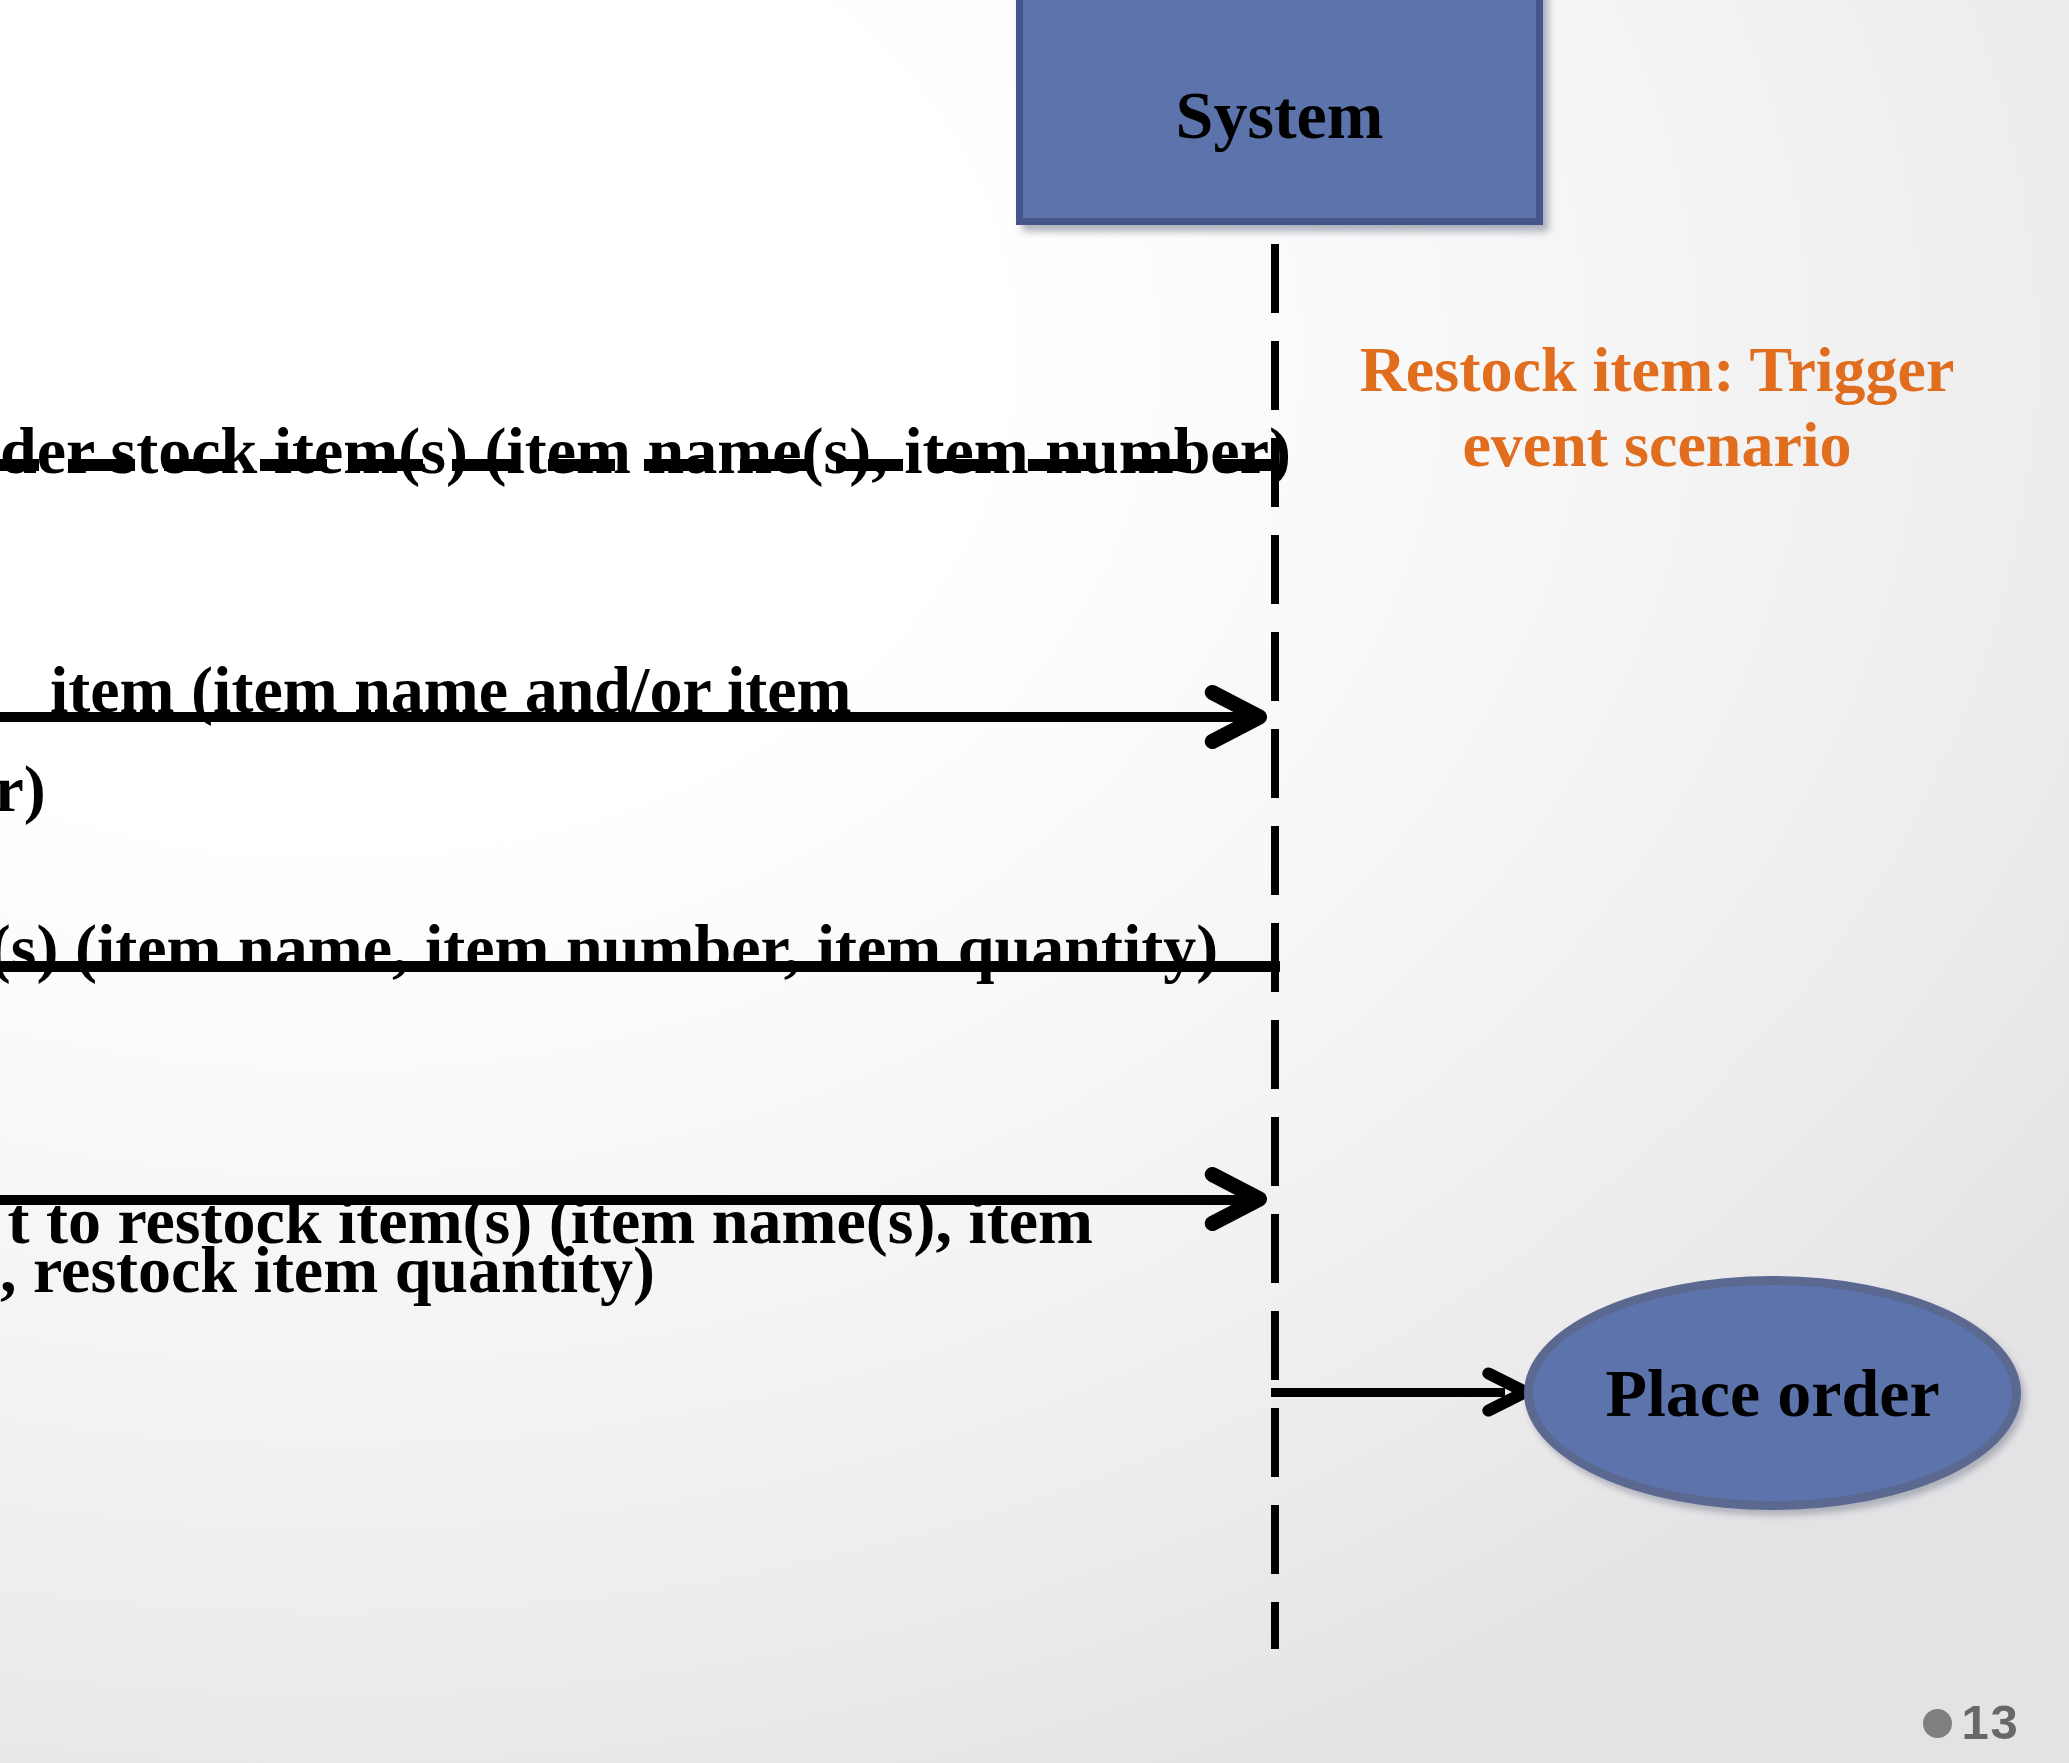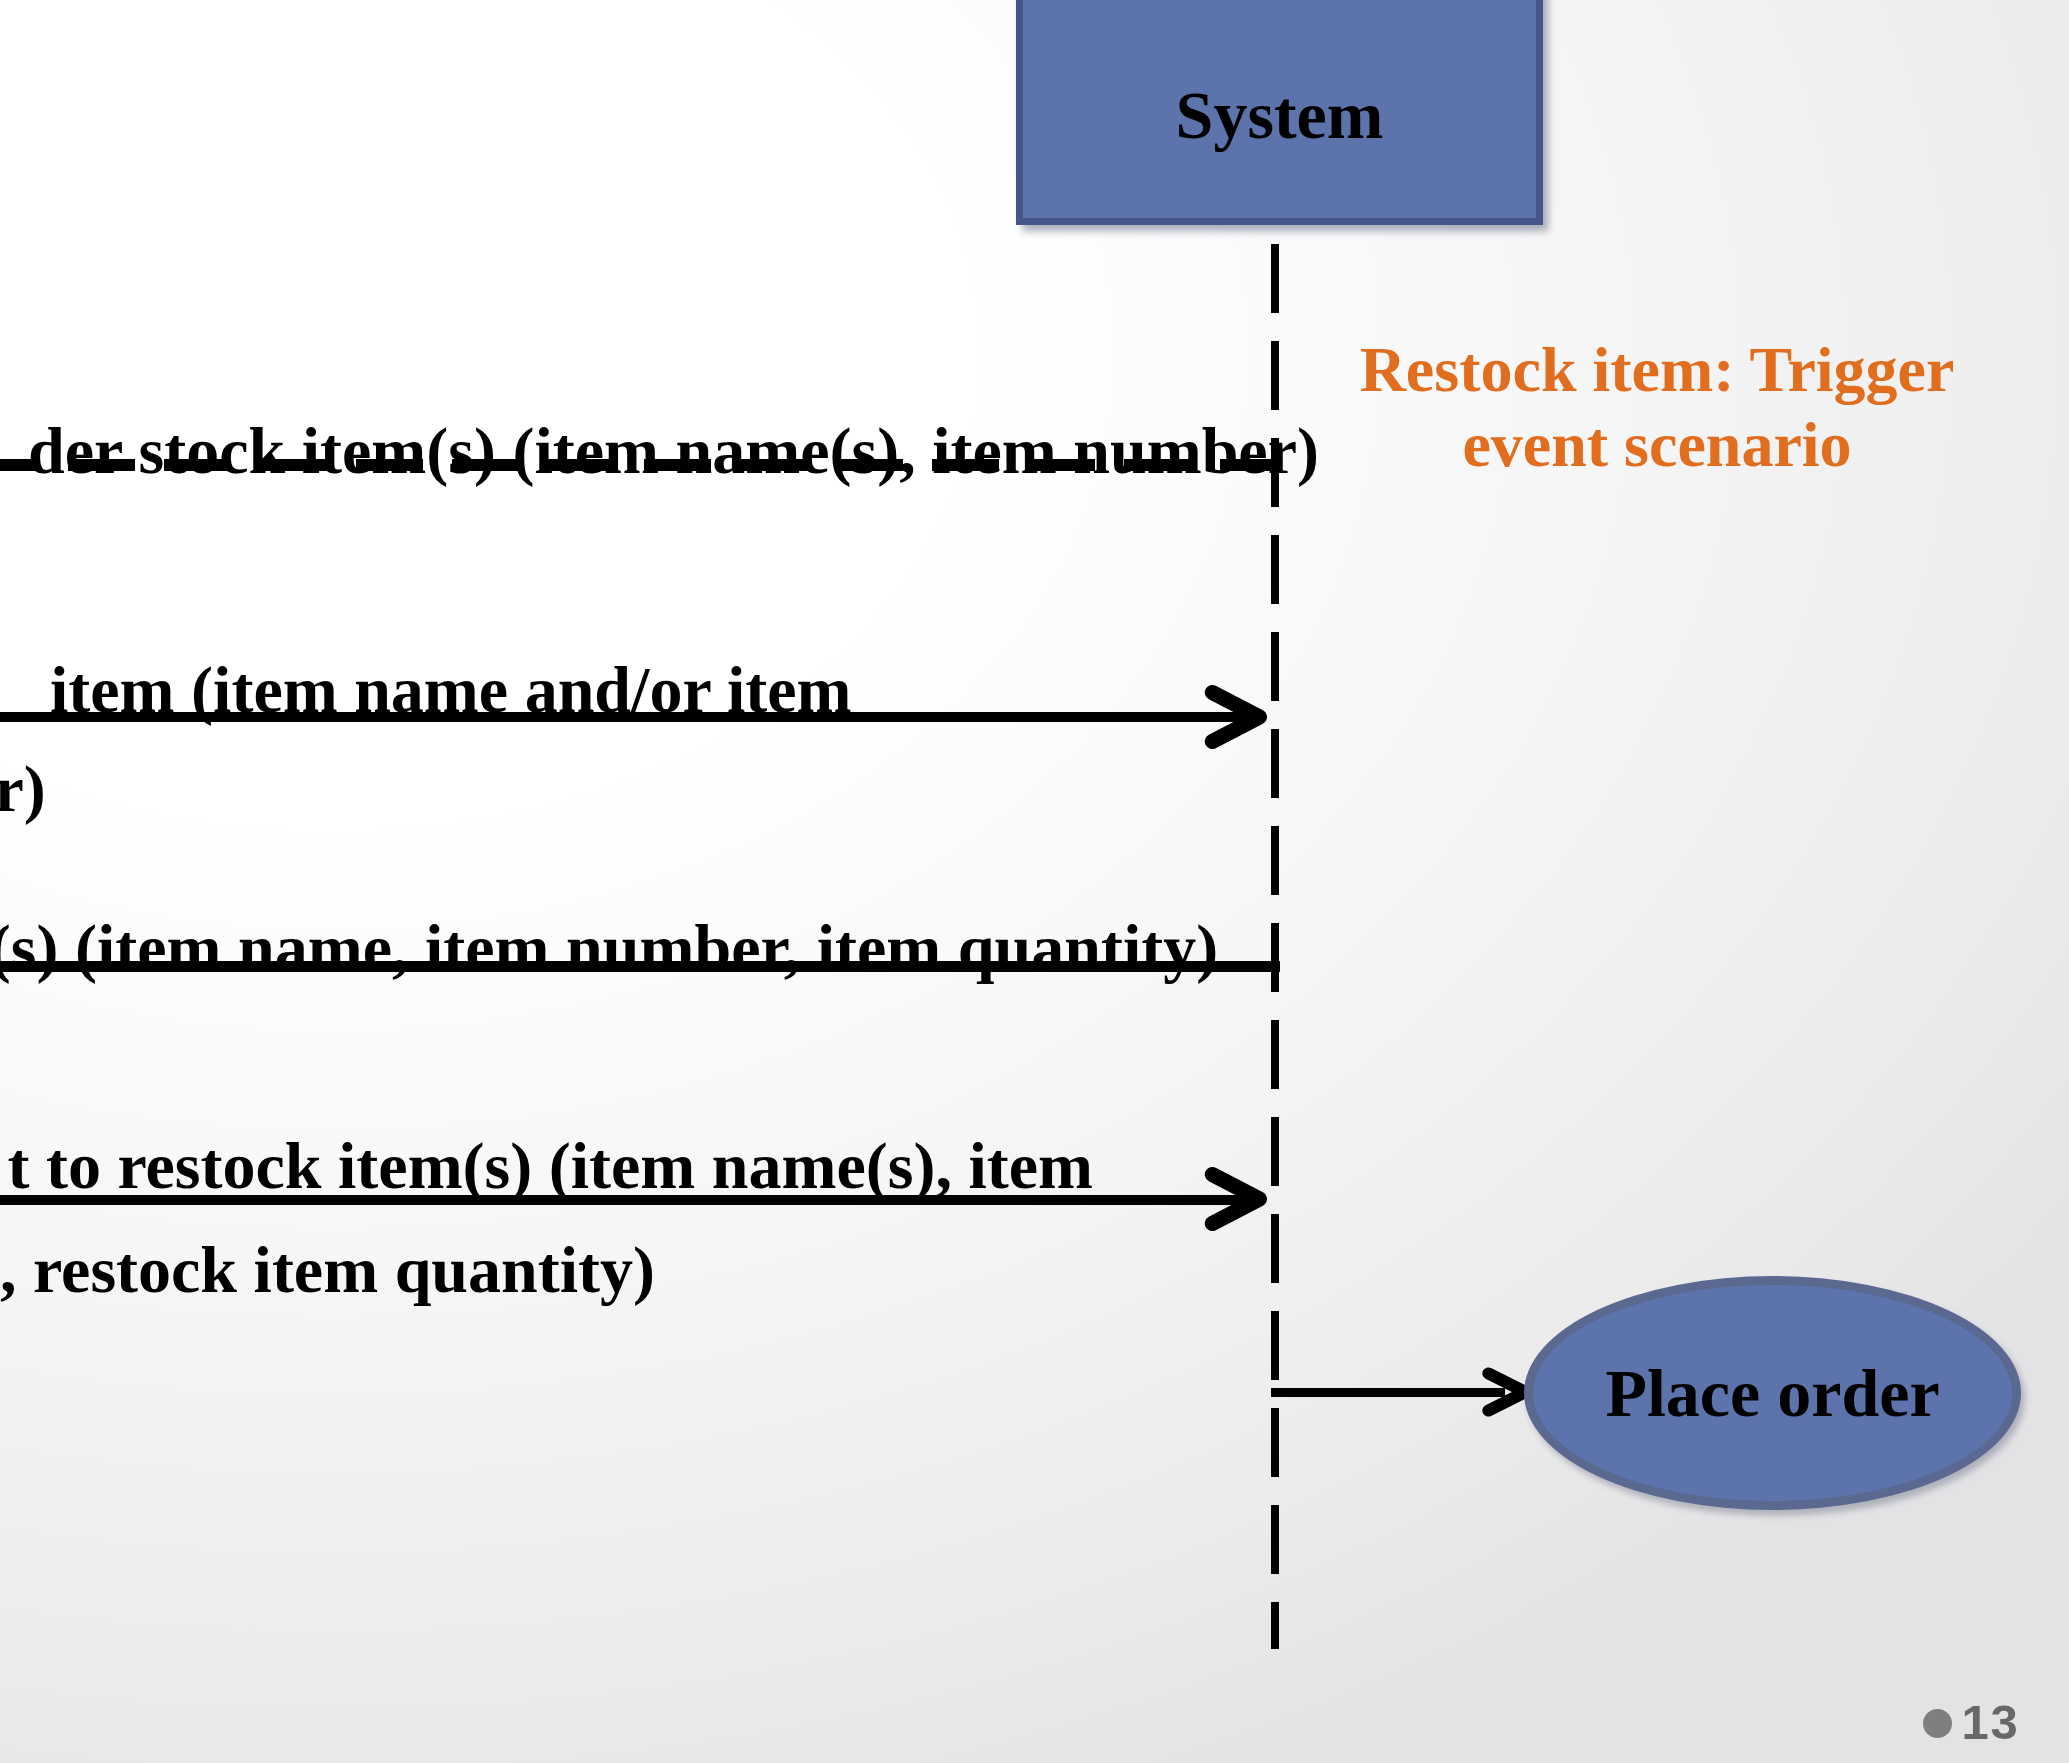--- a/index.html
+++ b/index.html
@@ -74,36 +74,36 @@
 <div class="slide">
 
   <div class="actor-box">
     <span class="label">System</span>
   </div>
 
   <div class="lifeline"></div>
 
   <div class="annotation">Restock item: Trigger event scenario</div>
 
-  <div class="msg-text" style="left:0px;top:401px;padding-left:28px;">der stock item(s) (item name(s), item number)</div>
+  <div class="msg-text" style="left:0px;top:401px;">der stock item(s) (item name(s), item number)</div>
   <div class="msg-line dashed" style="left:-28px;top:459px;width:1302px;height:12px;"></div>
 
   <div class="msg-text" style="left:14px;top:640px;margin-left:36px;">item (item name and/or item</div>
   <div class="msg-line" style="left:-19px;top:712px;width:1272px;height:10.3px;"></div>
   <div class="arrowhead" style="left:1201px;top:684px;">
     <svg width="66" height="66" viewBox="0 0 70 70">
       <path d="M12 9 L62 35 L12 61" fill="none" stroke="#000" stroke-width="16" stroke-linecap="round" stroke-linejoin="round"></path>
     </svg>
   </div>
   <div class="msg-text" style="left:-5.6px;top:739px;">r)</div>
 
   <div class="msg-text" style="left:-11.2px;top:898px;">(s) (item name, item number, item quantity)</div>
   <div class="msg-line" style="left:-19px;top:961px;width:1299px;height:11.2px;"></div>
 
-  <div class="msg-text" style="left:7.5px;top:1116px;">t to restock item(s) (item name(s), item</div>
+  <div class="msg-text" style="left:7.5px;top:1171px;">t to restock item(s) (item name(s), item</div>
   <div class="msg-line" style="left:-19px;top:1195px;width:1272px;height:10.3px;"></div>
   <div class="arrowhead" style="left:1201px;top:1166px;">
     <svg width="66" height="66" viewBox="0 0 70 70">
       <path d="M12 9 L62 35 L12 61" fill="none" stroke="#000" stroke-width="16" stroke-linecap="round" stroke-linejoin="round"></path>
     </svg>
   </div>
   <div class="msg-text" style="left:0px;top:1220px;">, restock item quantity)</div>
 
   <div class="msg-line" style="left:1271px;top:1388px;width:234px;height:9.4px;"></div>
   <div class="arrowhead" style="left:1480px;top:1366px;">

